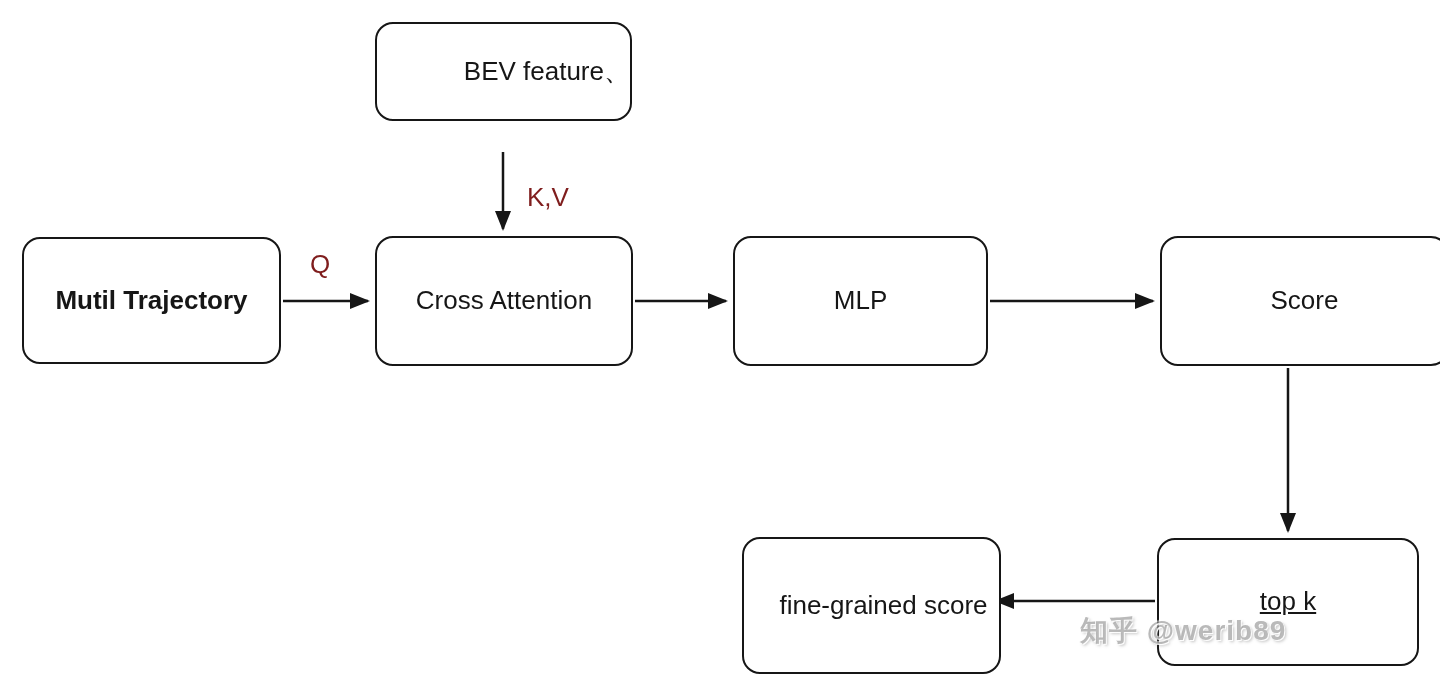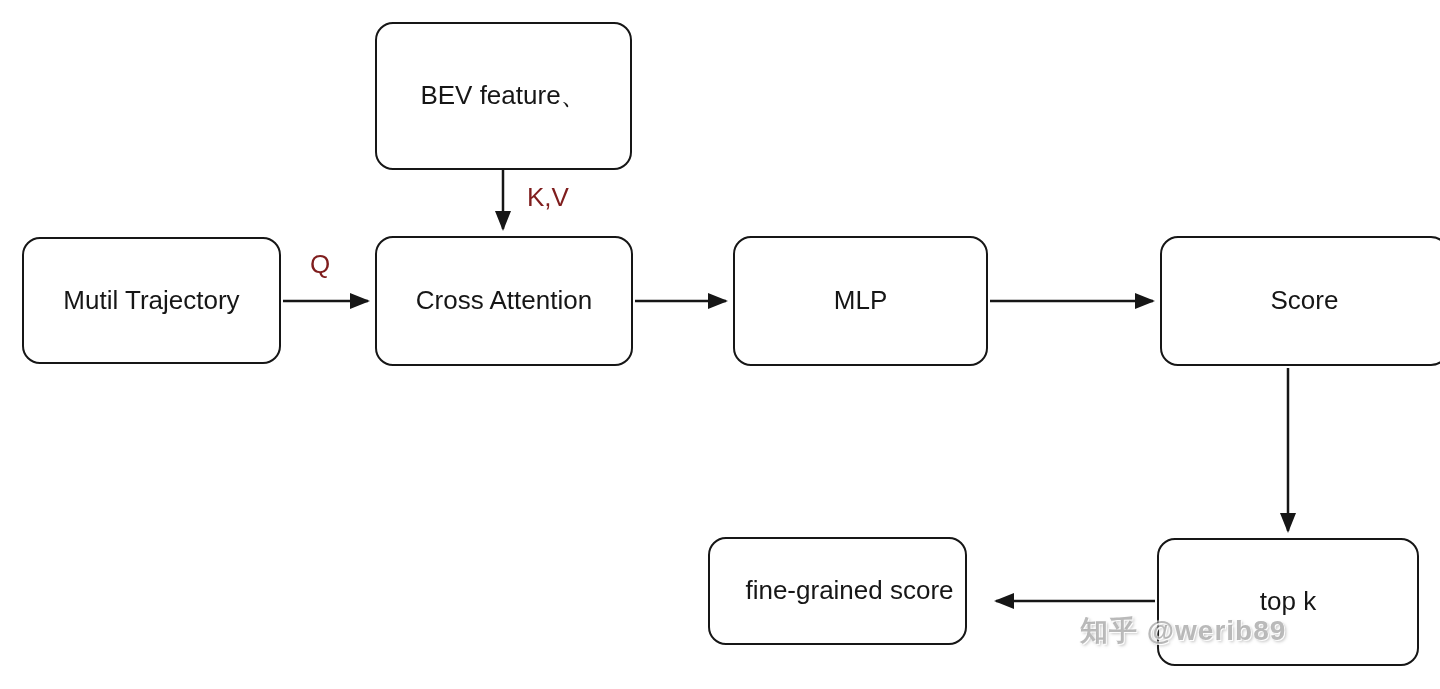--- a/index.html
+++ b/index.html
@@ -30,27 +30,27 @@
     background: #ffffff;
     display: flex;
     flex-direction: column;
     align-items: center;
     justify-content: center;
     font-size: 26px;
     line-height: 1.35;
     color: #161616;
     text-align: center;
   }
-  .node-bev            { left: 375px; top: 22px;  width: 257px; height: 148px; }
-  .node-mutil          { left: 22px;  top: 237px; width: 259px; height: 127px; }
+  .node-bev            { left: 375px; top: 22px;  width: 257px; height: 99px; align-items: flex-end; }
+  .node-mutil          { left: 22px;  top: 237px; width: 259px; height: 127px; font-weight: bold; }
   .node-cross          { left: 375px; top: 236px; width: 258px; height: 130px; }
   .node-mlp            { left: 733px; top: 236px; width: 255px; height: 130px; }
   .node-score          { left: 1160px;top: 236px; width: 289px; height: 130px; }
-  .node-fine           { left: 708px; top: 537px; width: 259px; height: 108px; padding-left: 24px; }
-  .node-topk           { left: 1157px;top: 538px; width: 262px; height: 128px; }
+  .node-fine           { left: 742px; top: 537px; width: 259px; height: 137px; padding-left: 24px; }
+  .node-topk           { left: 1157px;top: 538px; width: 262px; height: 128px; text-decoration: underline; }
   .edge-label {
     position: absolute;
     font-size: 26px;
     color: #7f1d1d;
     white-space: nowrap;
   }
   .edge-label-q  { left: 299px; top: 249px; width: 42px; text-align: center; }
   .edge-label-kv { left: 527px; top: 182px; }
   .watermark {
     position: absolute;

